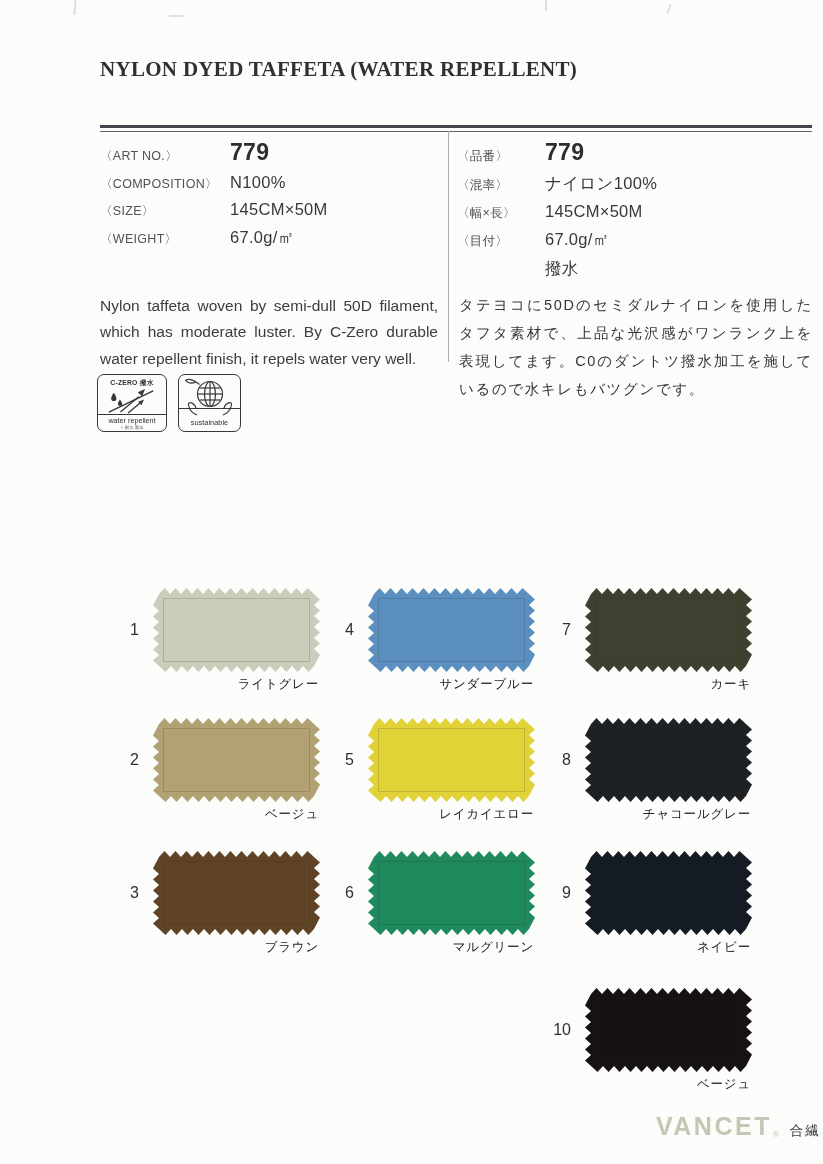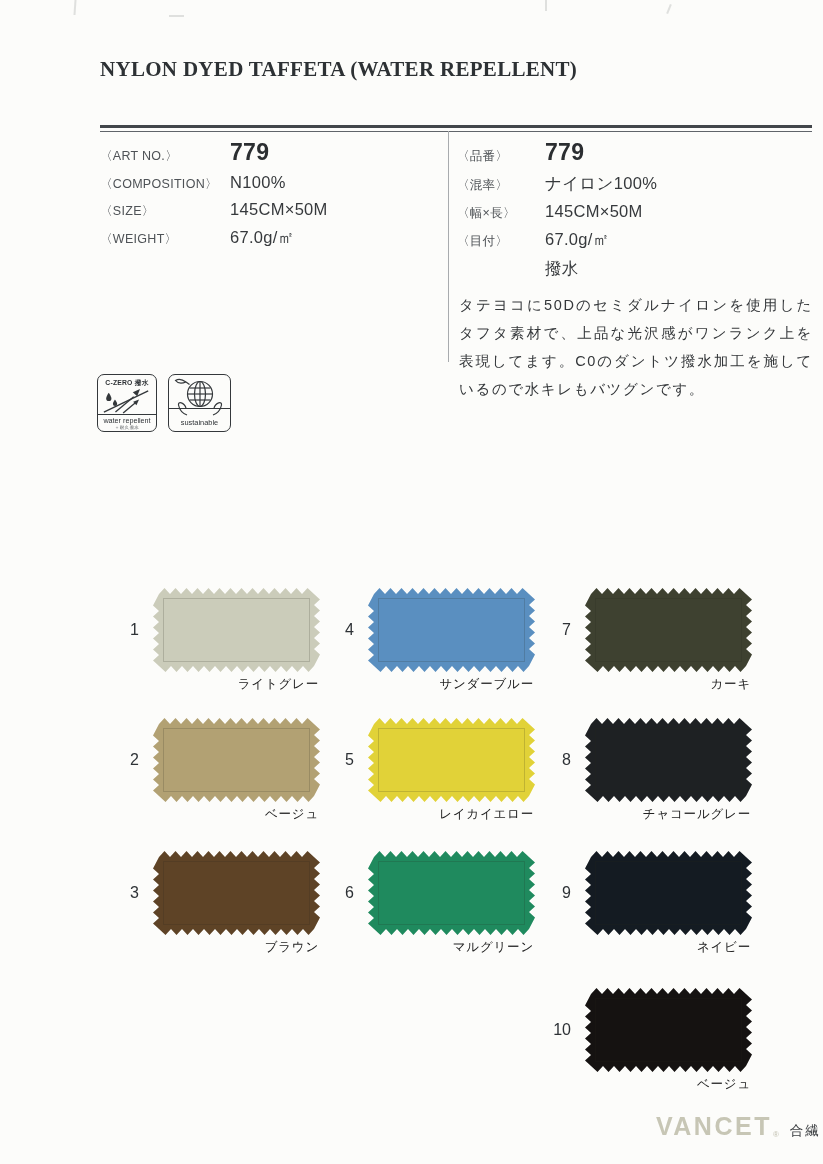--- a/index.html
+++ b/index.html
@@ -39,21 +39,21 @@
   .spec-value{font-size:16.5px; color:#36393c; letter-spacing:.3px;}
   .spec-value.big{font-size:23px; font-weight:bold; color:#2b2e31;}
 
   .para-en{position:absolute; left:100px; top:277px; width:338px;
     font-size:15.5px; line-height:1.72; color:#3a3d40; text-align:justify;}
   .para-jp{position:absolute; left:459px; top:276px; width:354px;
     font-size:14.5px; line-height:1.95; color:#34373a; text-align:justify; letter-spacing:1.6px;}
 
   .badges{position:absolute; left:97px; top:374px; display:flex; gap:11px;}
   .badge{border:1.6px solid #34383b; border-radius:7px; position:relative; box-sizing:border-box;}
-  .badge-czero{width:60px; height:58px;}
+  .badge-czero{width:70px; height:58px;}
   .bz-title{font-size:6.8px; font-weight:bold; text-align:center; color:#2e3236;
             letter-spacing:.2px; margin-top:2.5px; white-space:nowrap;}
   .bz-art{display:block; margin:0 auto;}
   .bz-bottom{position:absolute; left:0; right:0; bottom:0; border-top:1.2px solid #34383b;
              text-align:center; padding:1px 0 1.5px;}
   .bz-cap{font-size:7.2px; color:#2e3236; display:block; white-space:nowrap;}
   .bz-fine{font-size:4.5px; color:#5a5e62; display:block; letter-spacing:.4px;}
   .badge-sus{width:63px; height:58px;}
   .su-art{display:block; margin:2px auto 0;}
   .su-bottom{position:absolute; left:0; right:0; bottom:0; border-top:1.2px solid #34383b;
@@ -125,20 +125,21 @@
     <div class="spec-row">
       <span class="spec-label">〈目付〉</span>
       <span class="spec-value">67.0g/㎡</span>
     </div>
     <div class="spec-row">
       <span class="spec-label"></span>
       <span class="spec-value">撥水</span>
     </div>
   </div>
 
+  <p class="para-en">Nylon taffeta woven by semi-dull 50D filament, which has moderate luster. By C-Zero durable water repellent finish, it repels water very well.</p>
   <p class="para-jp">タテヨコに50Dのセミダルナイロンを使用したタフタ素材で、上品な光沢感がワンランク上を表現してます。C0のダントツ撥水加工を施しているので水キレもバツグンです。</p>
 
   <div class="badges">
     <div class="badge badge-czero">
       <div class="bz-title">C-ZERO 撥水</div>
       <svg class="bz-art" width="54" height="26" viewBox="0 0 54 27">
         <g stroke="#34383b" fill="none" stroke-width="1.4">
           <line x1="3" y1="25" x2="49" y2="3"></line>
           <line x1="15" y1="25" x2="34" y2="9"></line>
           <line x1="23" y1="26" x2="36" y2="15"></line>

